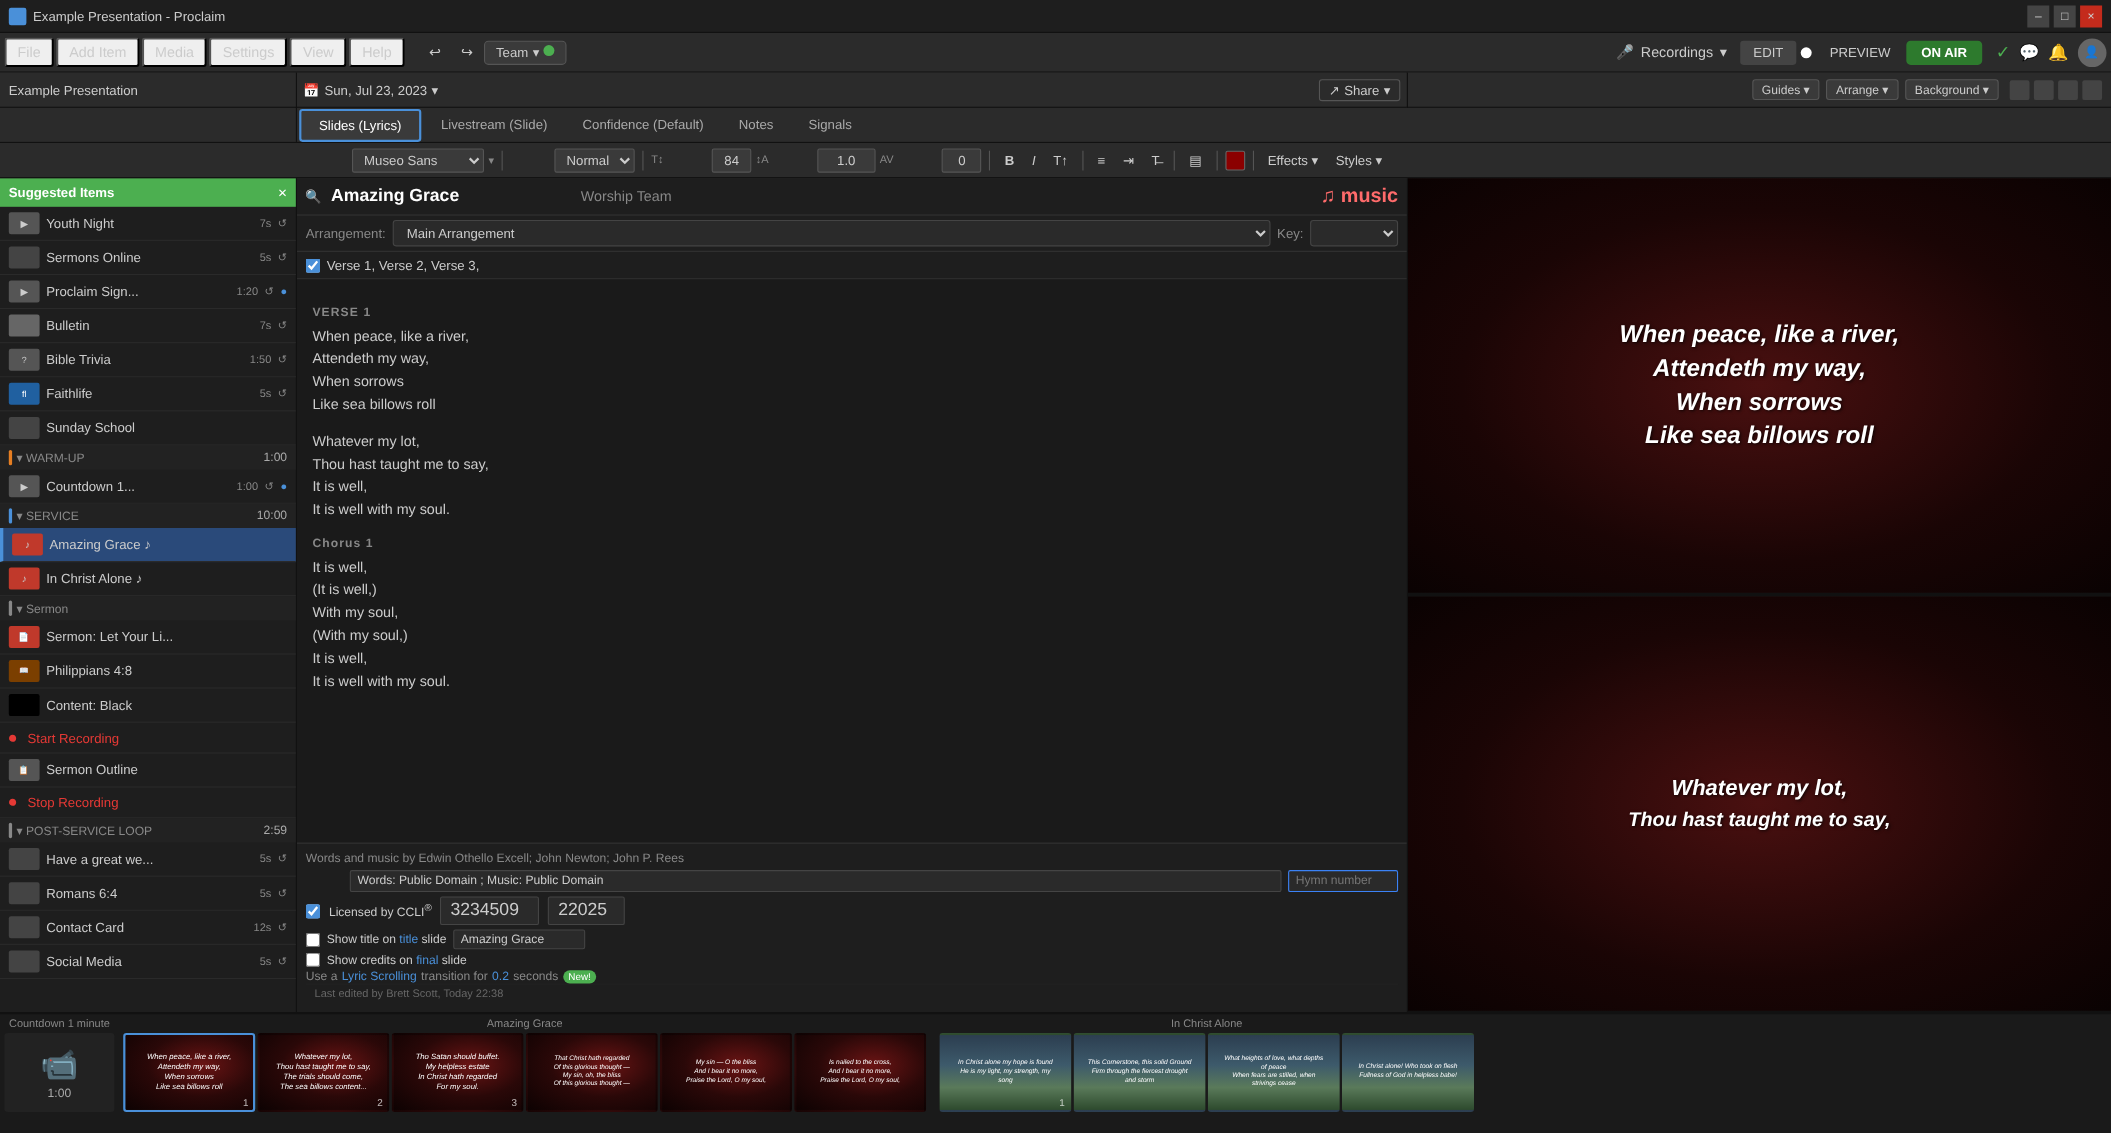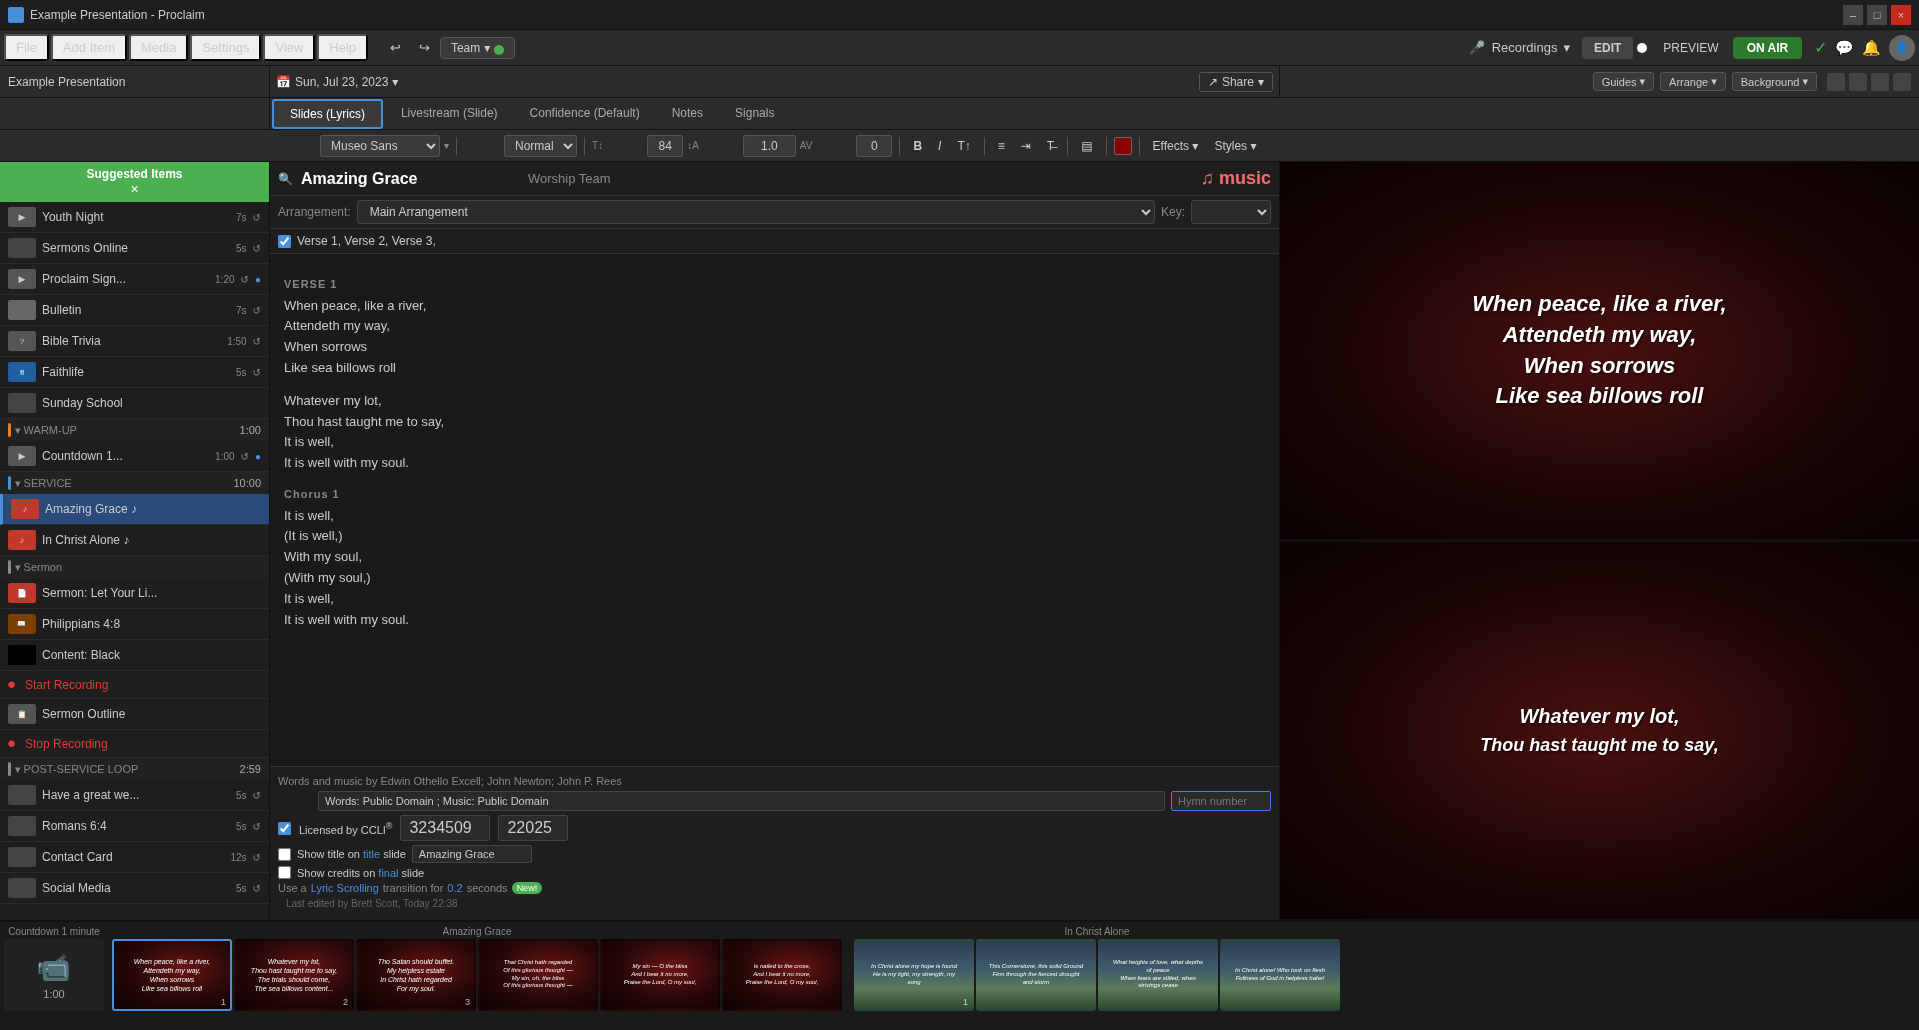--- a/index.html
+++ b/index.html
@@ -10,23 +10,23 @@
     #title-bar .app-icon { width: 16px; height: 16px; background: #4a90d9; border-radius: 2px; margin-right: 6px; display: inline-block; }
     #title-bar .win-controls { display: flex; gap: 4px; }
     #title-bar .win-btn { width: 20px; height: 20px; border: none; background: #444; color: #ccc; cursor: pointer; font-size: 11px; display: flex; align-items: center; justify-content: center; }
     #title-bar .win-btn.close { background: #c42b1c; }
 
     
     #menu-bar { background: #2b2b2b; height: 36px; display: flex; align-items: center; padding: 0 4px; border-bottom: 1px solid #111; gap: 2px; }
     .menu-item { padding: 4px 10px; cursor: pointer; color: #ccc; font-size: 13px; border-radius: 3px; }
     .menu-separator { flex: 1; }
     .toolbar-btn { padding: 4px 8px; background: transparent; border: none; color: #ccc; cursor: pointer; font-size: 13px; border-radius: 3px; display: flex; align-items: center; gap: 4px; }
-    .team-btn { background: #3a3a3a; border: 1px solid #555; border-radius: 4px; padding: 3px 10px; color: #ccc; cursor: pointer; font-size: 12px; display: flex; align-items: flex-end; gap: 4px; }
+    .team-btn { background: #3a3a3a; border: 1px solid #555; border-radius: 4px; padding: 3px 10px; color: #ccc; cursor: pointer; font-size: 12px; display: flex; align-items: flex-start; gap: 4px; }
     .recordings-btn { background: transparent; border: none; color: #ccc; cursor: pointer; font-size: 13px; display: flex; align-items: center; gap: 6px; padding: 4px 10px; }
-    .edit-btn { background: #444; border: none; color: #ccc; cursor: pointer; font-size: 12px; font-weight: bold; padding: 4px 12px; border-radius: 3px; }
+    .edit-btn { background: #444; border: none; color: #ccc; cursor: pointer; font-size: 12px; font-weight: normal; padding: 4px 12px; border-radius: 3px; }
     .preview-btn { background: transparent; border: none; color: #ccc; cursor: pointer; font-size: 12px; padding: 4px 12px; border-radius: 3px; }
     .onair-btn { background: #2d7a2d; border: none; color: #fff; cursor: pointer; font-size: 12px; font-weight: bold; padding: 4px 14px; border-radius: 4px; }
     .right-icons { display: flex; align-items: center; gap: 8px; margin-left: 10px; }
     .avatar { width: 26px; height: 26px; border-radius: 50%; background: #666; display: flex; align-items: center; justify-content: center; font-size: 11px; }
 
     
     #tab-bar { background: #2b2b2b; height: 32px; display: flex; align-items: center; padding: 0 0; border-bottom: 1px solid #111; }
     .tab { padding: 6px 16px; cursor: pointer; color: #aaa; font-size: 12px; border-bottom: 2px solid transparent; }
     .tab.active { color: #fff; border: 2px solid #4a90d9; border-radius: 3px; background: #3a3a3a; margin: 2px; }
 
@@ -34,21 +34,21 @@
     #format-bar { background: #2b2b2b; height: 32px; display: flex; align-items: center; padding: 0 6px; gap: 4px; border-bottom: 1px solid #111; }
     .format-select { background: #3a3a3a; border: 1px solid #555; color: #ccc; padding: 2px 6px; font-size: 12px; border-radius: 2px; height: 22px; margin-left: 40px; }
     .format-btn { background: transparent; border: none; color: #ccc; padding: 2px 6px; cursor: pointer; font-size: 12px; border-radius: 2px; height: 22px; }
     .format-divider { width: 1px; background: #555; height: 18px; margin: 0 3px; }
 
     
     #main { display: flex; height: calc(1030px - 30px - 36px - 32px - 32px - 30px - 120px); }
 
     
     #sidebar { width: 270px; background: #1e1e1e; border-right: 1px solid #111; display: flex; flex-direction: column; overflow-y: auto; flex-shrink: 0; }
-    .sidebar-header { background: #4caf50; color: #fff; padding: 5px 8px; font-size: 12px; display: flex; align-items: center; justify-content: space-between; font-weight: bold; flex-direction: column; }
+    .sidebar-header { background: #4caf50; color: #fff; padding: 5px 8px; font-size: 12px; display: flex; align-items: center; justify-content: space-between; font-weight: bold; }
     .sidebar-item { display: flex; align-items: center; padding: 5px 8px; cursor: pointer; border-bottom: 1px solid #2a2a2a; gap: 6px; }
     .sidebar-item.active { background: #2a4a7a; }
     .sidebar-item-text { flex: 1; font-size: 12px; color: #ccc; }
     .sidebar-item-time { font-size: 10px; color: #888; }
     .sidebar-section { padding: 4px 8px; background: #222; color: #888; font-size: 11px; display: flex; align-items: center; gap: 4px; }
     .sidebar-section .section-time { margin-left: auto; color: #aaa; }
     .section-line { width: 3px; background: #888; height: 14px; border-radius: 2px; }
 
     
     #content { flex: 1; display: flex; flex-direction: column; background: #1e1e1e; overflow: hidden; }

